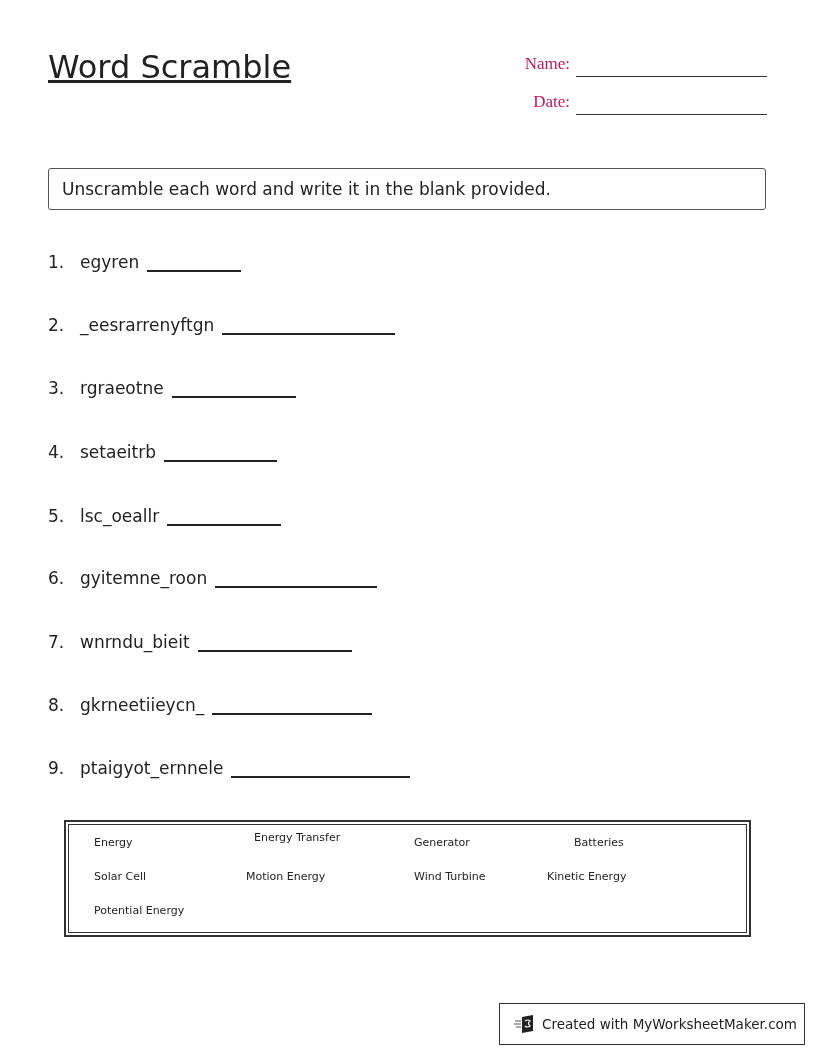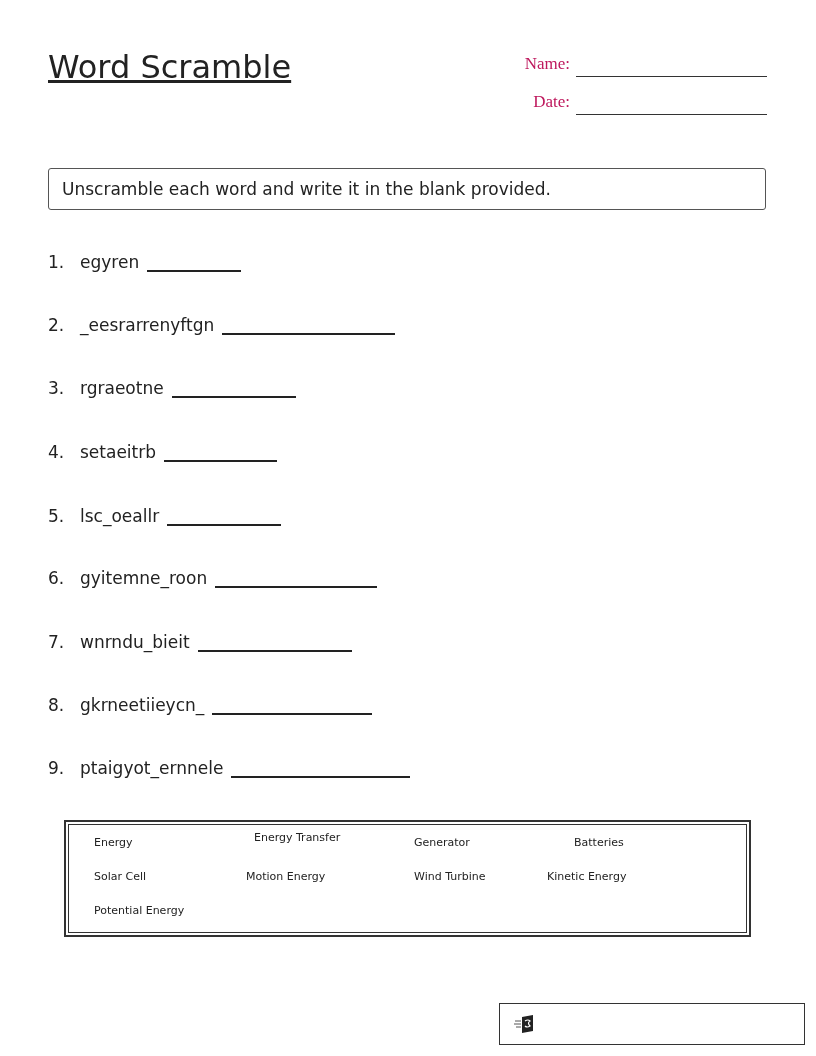--- a/index.html
+++ b/index.html
@@ -98,13 +98,14 @@
 </div>
 
 <div class="footer">
   <svg width="22" height="20" viewBox="0 0 22 20">
     <line x1="1" y1="7" x2="7" y2="7" stroke="#555" stroke-width="1"></line>
     <line x1="0" y1="10" x2="7" y2="10" stroke="#555" stroke-width="1"></line>
     <line x1="2" y1="13" x2="7" y2="13" stroke="#555" stroke-width="1"></line>
     <polygon points="8,3 19,1 19,17 8,19" fill="#222"></polygon>
     <path d="M11,7 Q14,5 16,7 Q13,9 16,12 Q13,14 11,12" fill="none" stroke="#fff" stroke-width="1.2"></path>
   </svg>
+  <span>Created with MyWorksheetMaker.com</span>
 </div>
 
 </body></html>

